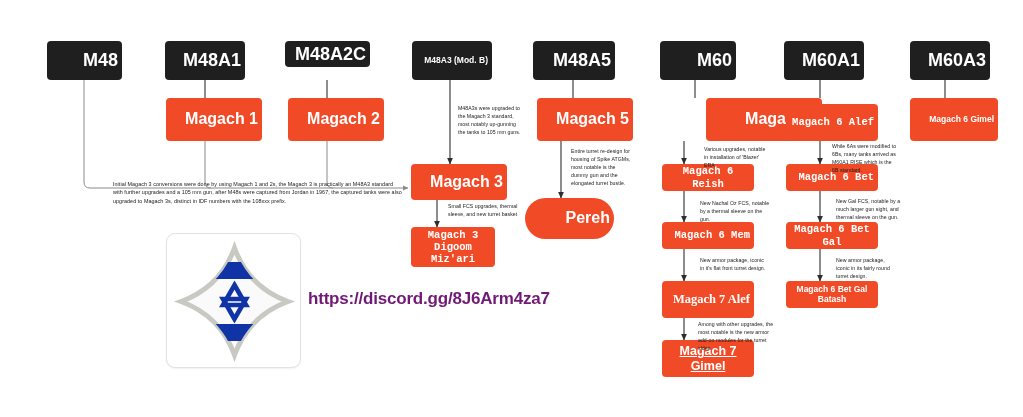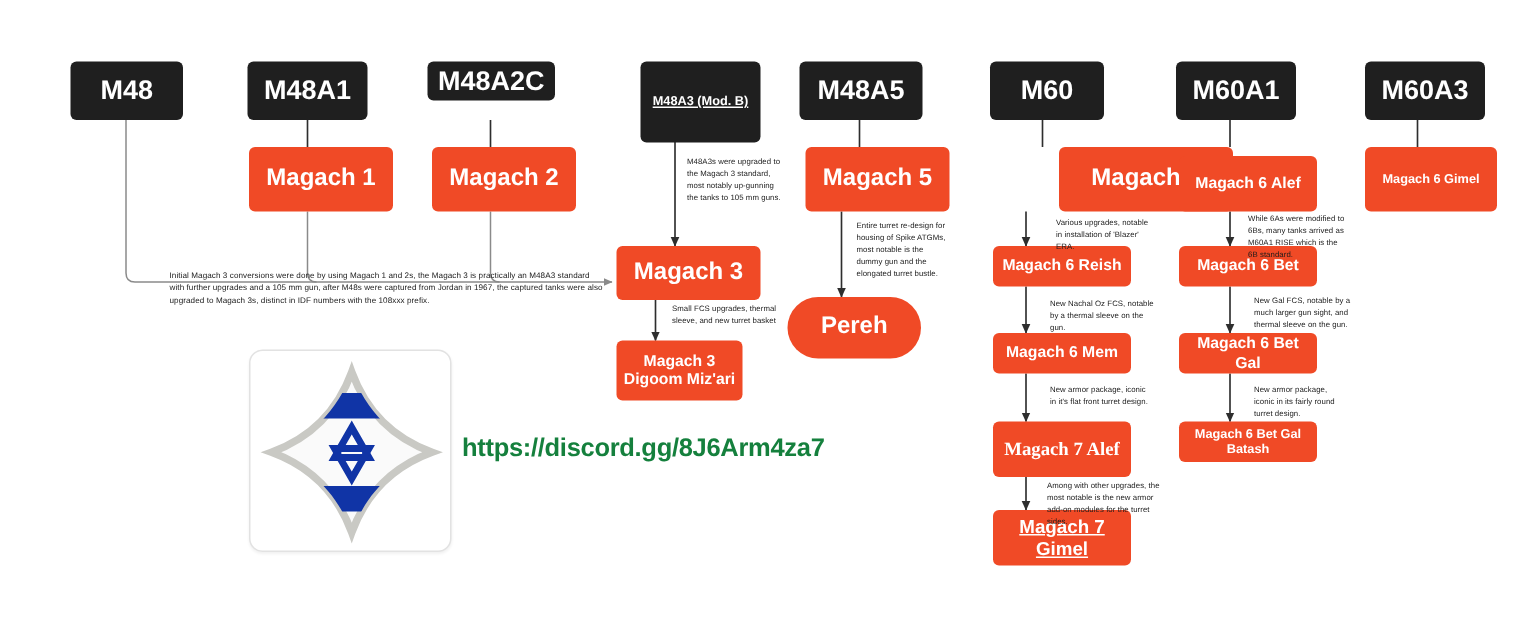--- a/index.html
+++ b/index.html
@@ -6,35 +6,35 @@
   html, body {
     width: 1023px; height: 417px;
     background: #ffffff;
     font-family: "Liberation Sans", sans-serif;
     overflow: hidden;
   }
   #canvas { position: relative; width: 1023px; height: 417px; }
 
   .node {
     position: absolute;
-    display: flex; align-items: center; justify-content: center;
+    display: flex; align-items: center; justify-content: flex-end;
     text-align: center;
     color: #ffffff;
     line-height: 1.15;
     border-radius: 4px;
     padding: 2px 4px;
   }
   .dark { background: #1f1f1f; font-weight: bold; }
   .orange { background: #f04a26; font-weight: bold; }
   .pill { border-radius: 22px; }
 
   .t18 { font-size: 18px; }
   .t16 { font-size: 16px; }
   .t13 { font-size: 12.5px; }
-  .t11 { font-size: 10.5px; }
+  .t11 { font-size: 10.5px; font-family: Liberation Mono, monospace; }
   .t9  { font-size: 8.5px; }
 
   .note {
     position: absolute;
     font-size: 5.2px;
     line-height: 1.55;
     color: #1a1a1a;
     letter-spacing: 0.01em;
   }
   .note.big { font-size: 5.4px; }
@@ -45,21 +45,21 @@
     position: absolute;
     background: #ffffff;
     border: 1px solid #e2e2e2;
     border-radius: 9px;
     box-shadow: 0 1px 2px rgba(0,0,0,.06);
   }
   .discord-url {
     position: absolute;
     font-size: 17px;
     font-weight: bold;
-    color: #15803d;
+    color: #701a75;
     letter-spacing: -0.2px;
     white-space: nowrap;
   }
 </style>
 </head>
 <body>
 
 <div id="canvas">
 
   <svg class="conn" viewBox="0 0 1023 417">
@@ -108,21 +108,21 @@
 
   <div class="node dark t18" style="left:47px;top:41px;width:75px;height:39px;">
     <span>M48</span>
   </div>
   <div class="node dark t18" style="left:165px;top:41px;width:80px;height:39px;">
     <span>M48A1</span>
   </div>
   <div class="node dark t18" style="left:285px;top:41px;width:85px;height:26px;">
     <span>M48A2C</span>
   </div>
-  <div class="node dark t9" style="left:427px;top:41px;width:80px;height:54px;text-decoration:underline;">
+  <div class="node dark t9" style="left:412px;top:41px;width:80px;height:39px;">
     <span>M48A3 (Mod. B)</span>
   </div>
   <div class="node dark t18" style="left:533px;top:41px;width:82px;height:39px;">
     <span>M48A5</span>
   </div>
   <div class="node dark t18" style="left:660px;top:41px;width:76px;height:39px;">
     <span>M60</span>
   </div>
   <div class="node dark t18" style="left:784px;top:41px;width:80px;height:39px;">
     <span>M60A1</span>

